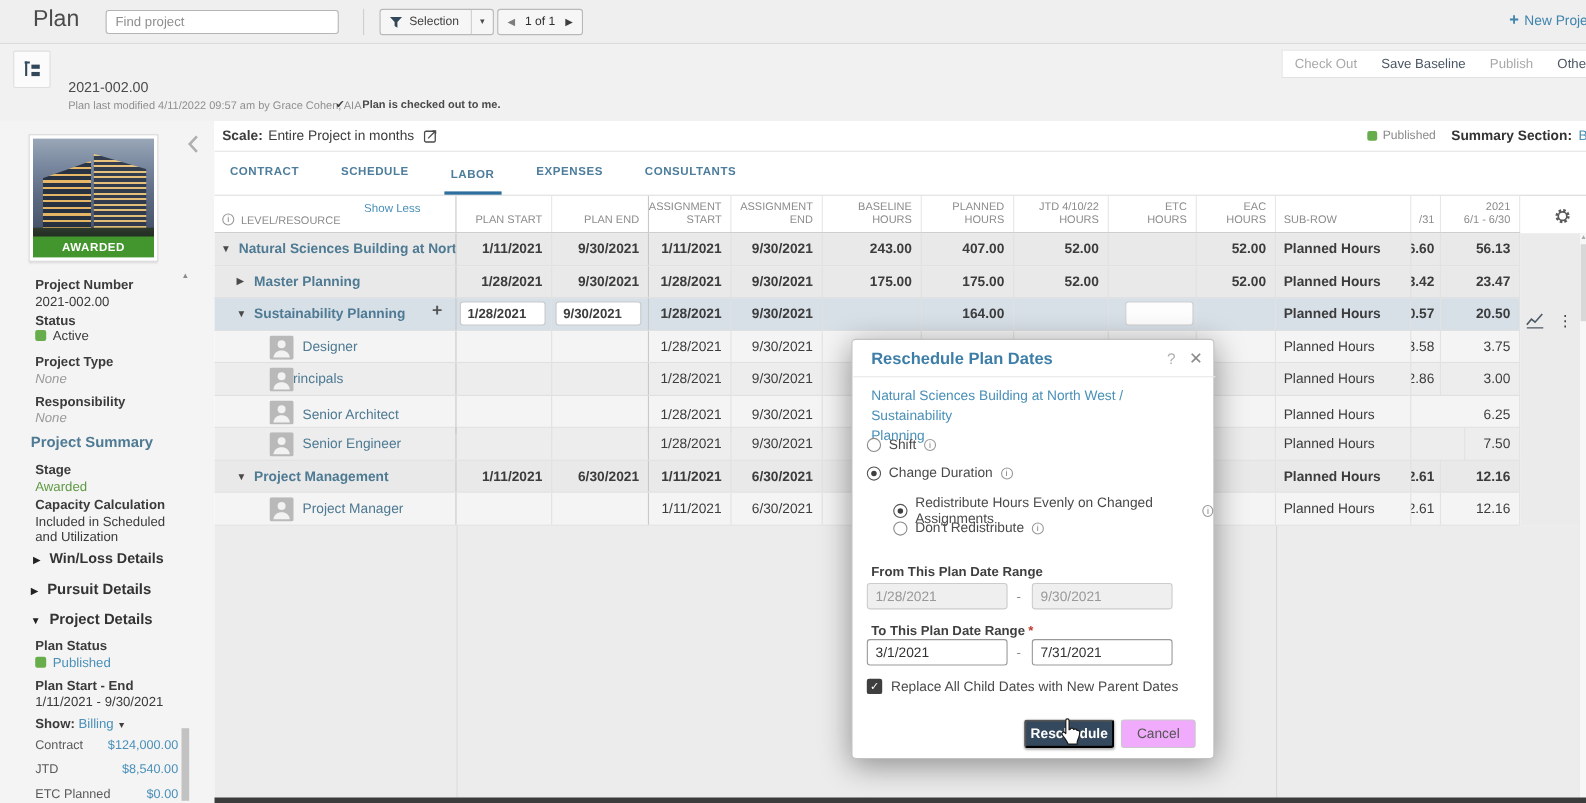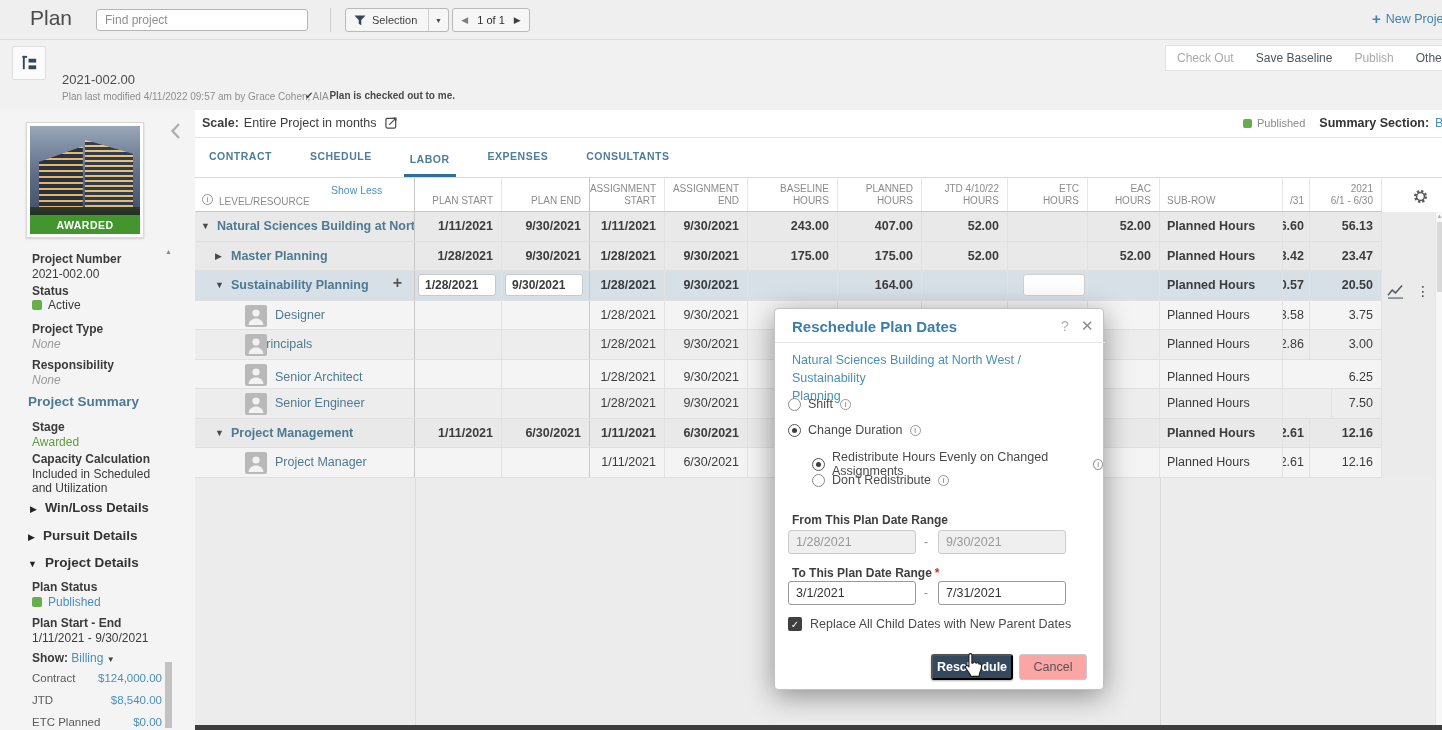--- a/index.html
+++ b/index.html
@@ -57,21 +57,21 @@
   .money-row { position:absolute; left:32px; width:130px; display:flex; justify-content:space-between; }
   .money-row .ml { font-size:11.5px; color:#5a5a5a; }
   .money-row .mv { font-size:11.5px; color:#4a90b8; }
   .sb-scroll { position:absolute; left:164px; top:138px; width:9px; height:482px; }
   .sb-scroll .up { position:absolute; top:0; left:0; width:9px; text-align:center; font-size:7px; color:#8a8a8a; }
   .sb-scroll .thumb { position:absolute; left:1px; top:414px; width:7px; height:66px; background:#c2c2c2; }
 
   
   .main { position:absolute; left:195px; top:110px; width:1247px; height:620px; background:#fff; }
   .statusbar { position:absolute; left:0; top:0; width:1247px; height:28px; background:#fff; border-bottom:1px solid #e4e4e4; }
-  .scale-wrap { position:absolute; left:7px; top:6px; display:flex; align-items:flex-start; font-size:12.5px; color:#3c3c3c; }
+  .scale-wrap { position:absolute; left:7px; top:6px; display:flex; align-items:flex-end; font-size:12.5px; color:#3c3c3c; }
   .scale-wrap .b { font-weight:bold; margin-right:5px; }
   .scale-wrap svg { margin-left:8px; }
   .pub-wrap { position:absolute; left:1048px; top:6px; display:flex; align-items:center; white-space:nowrap; }
   .pub-wrap .psq { width:9px; height:9px; background:#67ad4b; border-radius:2px; margin-right:5px; }
   .pub-wrap .pl { font-size:11px; color:#8a8a8a; margin-right:14px; }
   .pub-wrap .sl { font-size:12.5px; font-weight:bold; color:#333; margin-right:6px; }
   .pub-wrap .sv { font-size:12.5px; color:#4a90b8; margin-right:6px; }
 
   .tabs { position:absolute; left:0; top:28px; width:1247px; height:40px; border-bottom:1px solid #d9d9d9; display:flex; align-items:flex-end; padding-left:8px; }
   .tab { font-size:10.5px; font-weight:bold; letter-spacing:.5px; color:#4d7d9c; padding:0 6px 12px 6px; margin-right:26px; border-bottom:3px solid transparent; }
@@ -125,21 +125,21 @@
   .radio.on::after { content:""; position:absolute; left:3px; top:3px; width:5px; height:5px; border-radius:50%; background:#3f3f3f; }
   .m-label { position:absolute; left:17px; font-size:12px; font-weight:bold; color:#3f3f3f; }
   .m-label .req { color:#c0392b; margin-left:3px; }
   .m-input { position:absolute; height:24px; border:1px solid #999; border-radius:3px; font-size:12.5px; padding:0 7px; color:#333; background:#fff; font-family:inherit; width:128px; }
   .m-input.disabled { background:#efefef; border-color:#ccc; color:#999; }
   .m-dash { position:absolute; font-size:12px; color:#888; }
   .chk-row { position:absolute; left:13px; display:flex; align-items:center; gap:8px; font-size:12.5px; color:#4a4a4a; }
   .checkbox { width:14px; height:14px; background:#3f3f3f; border-radius:2px; color:#fff; font-size:10px; display:flex; align-items:center; justify-content:center; flex:none; }
   .btn { position:absolute; height:26px; border-radius:3px; font-size:12.5px; display:flex; align-items:center; justify-content:center; font-family:inherit; }
   .btn.primary { background:#35495e; color:#fff; font-weight:bold; width:82px; box-shadow:0 1px 2px rgba(0,0,0,.3); }
-  .btn.secondary { background:#fca5a5; border:1px solid #c9c9c9; color:#555; width:68px; }
+  .btn.secondary { background:#f0abfc; border:1px solid #c9c9c9; color:#555; width:68px; }
   .hand-cursor { position:absolute; left:963px; top:652px; z-index:99; }
 </style>
 </head>
 <body>
 
 <div class="topbar">
   <div class="app-title">Plan</div>
   <input class="find-input" placeholder="Find project" style="">
   <div class="tb-divider"></div>
   <div class="sel-btn">

